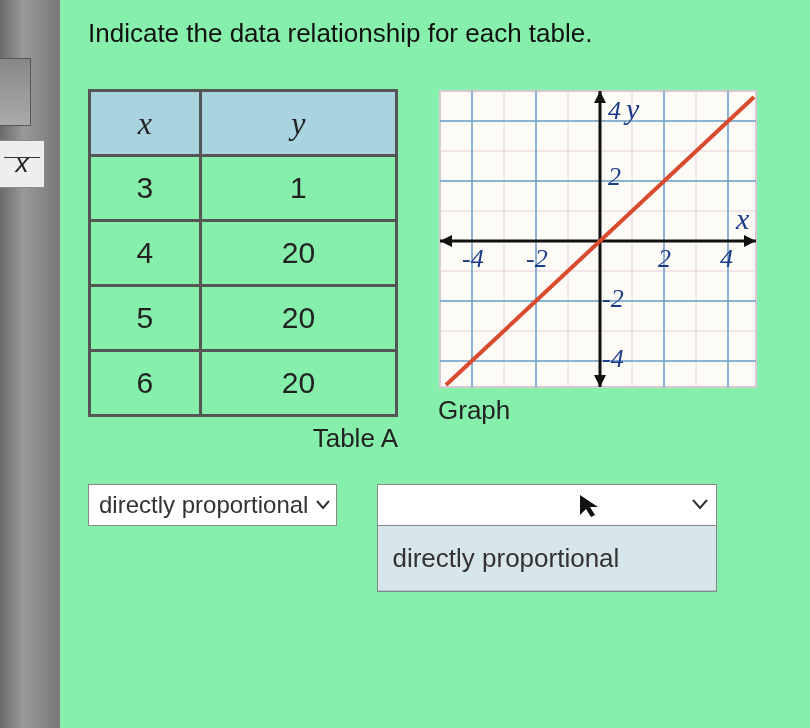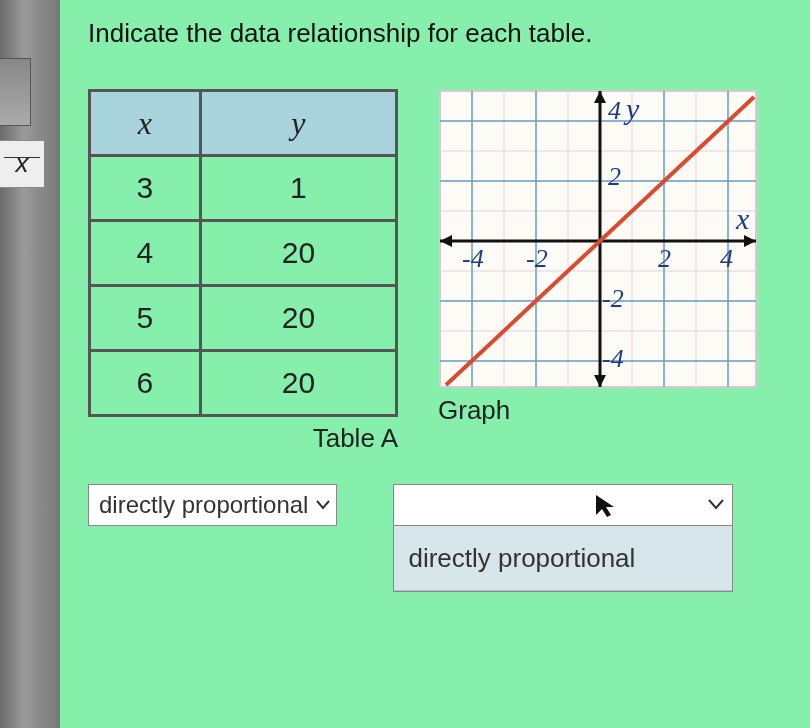--- a/index.html
+++ b/index.html
@@ -12,21 +12,21 @@
   .row{display:flex;align-items:flex-start;gap:40px}
   
   table.data{border-collapse:collapse;width:310px}
   table.data th,table.data td{border:3px solid #555;text-align:center;font-size:30px;color:#222;height:60px}
   table.data th{background:#a9d3dd;font-style:italic;font-weight:normal;font-family:'Times New Roman',serif;font-size:32px}
   .caption{text-align:right;font-size:26px;color:#222;margin-top:6px}
   
   .graph-box{width:320px}
   .graph-caption{text-align:left;font-size:26px;color:#222;margin-top:6px}
   
-  .dropdowns{display:flex;gap:56px;margin-top:30px}
+  .dropdowns{display:flex;gap:40px;margin-top:30px}
   .select{background:#fff;border:1px solid #888;height:40px;line-height:40px;padding:0 28px 0 10px;font-size:24px;color:#333;position:relative;display:inline-block}
   .select .chev{position:absolute;right:6px;top:50%;transform:translateY(-50%)}
   .dd-wrap{display:flex;flex-direction:column}
   .dd-open{width:340px}
   .dd-head{background:#fff;border:1px solid #888;height:40px;position:relative}
   .dd-head .chev{position:absolute;right:8px;top:50%;transform:translateY(-50%)}
   .cursor{position:absolute;left:200px;top:8px}
   .dd-list{border:1px solid #888;border-top:none;background:#d7e6ea}
   .dd-item{height:64px;line-height:64px;padding-left:14px;font-size:26px;color:#333;background:#d7e6ea}
   .dd-item:first-child{border-bottom:1px solid #b0c4c9}

